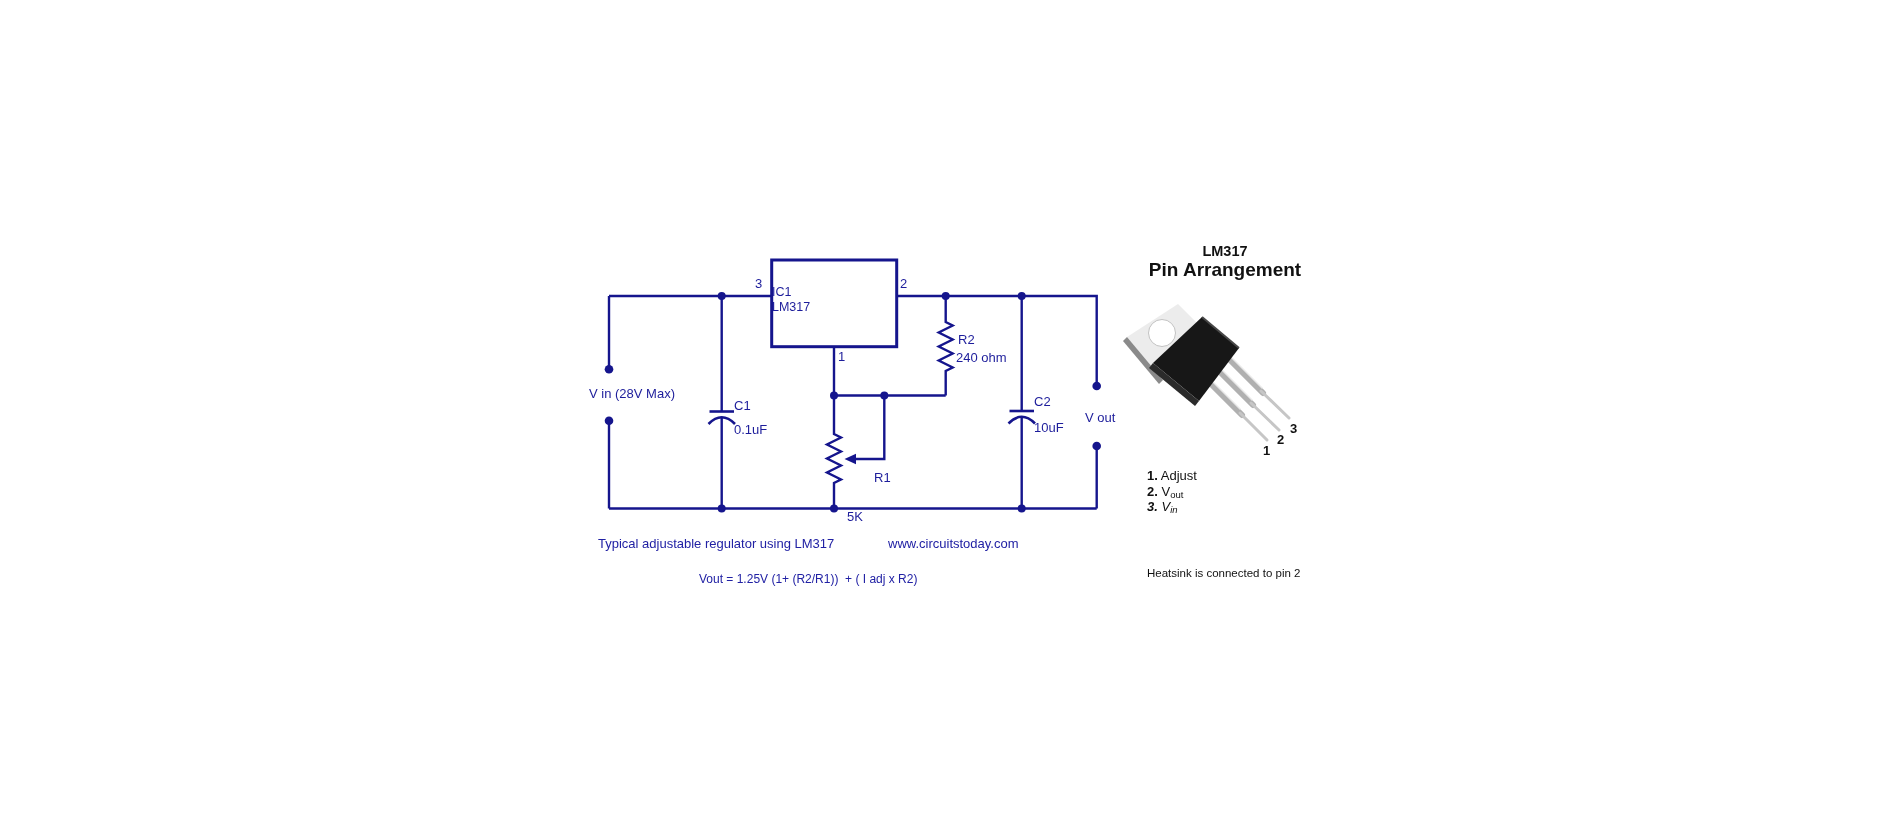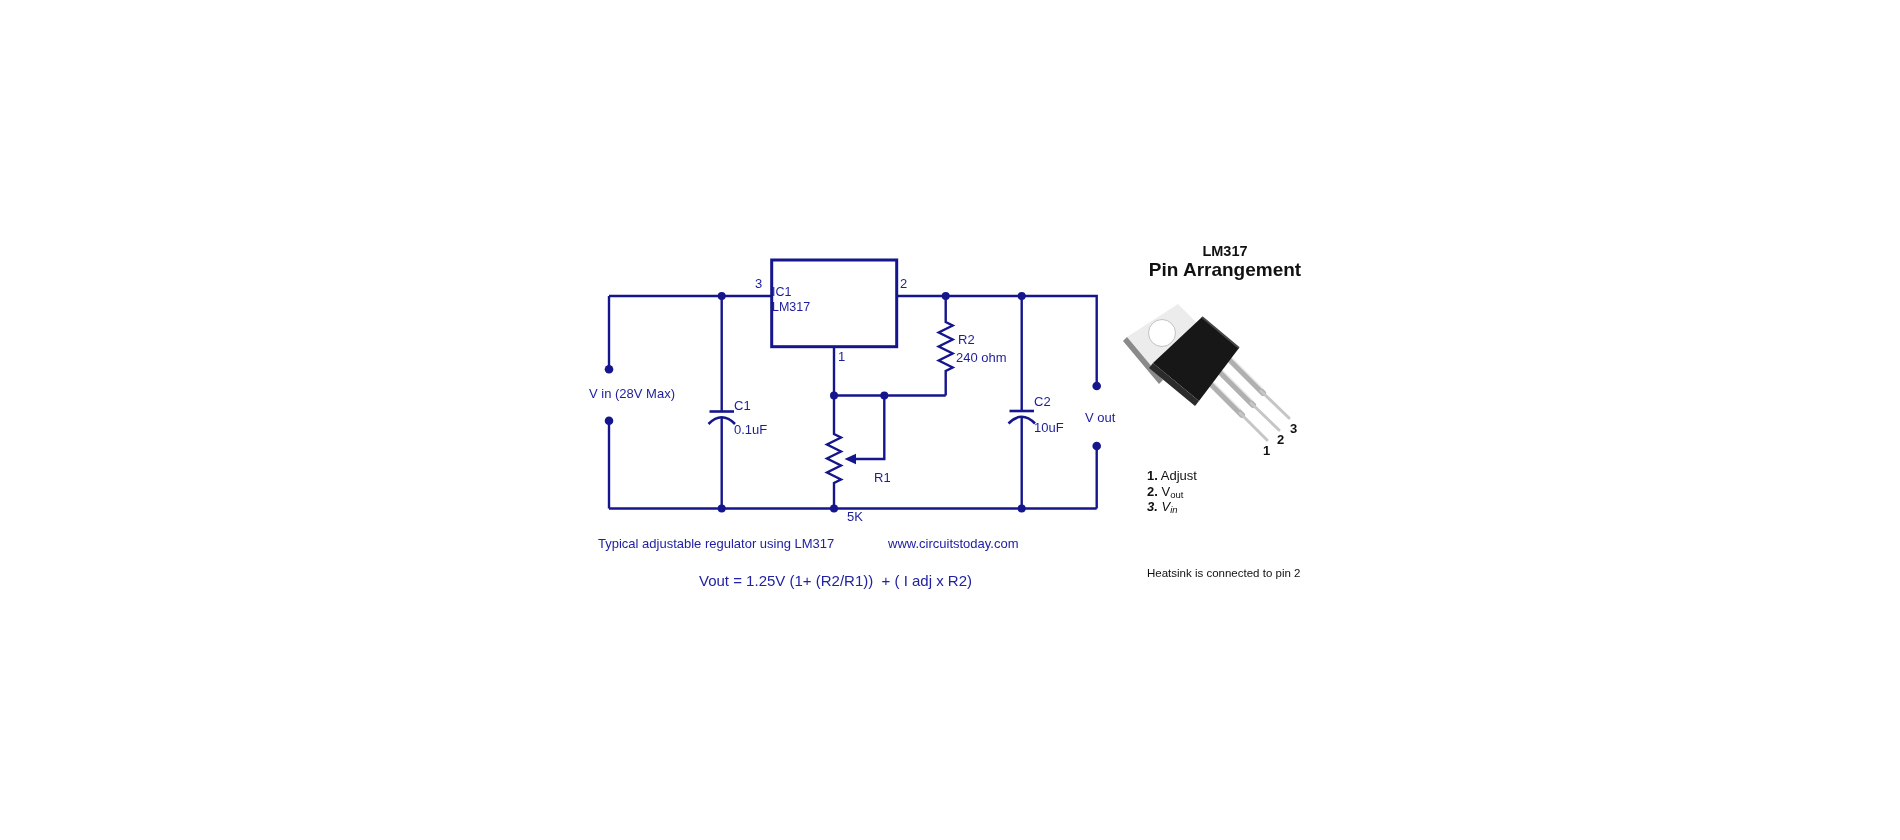--- a/index.html
+++ b/index.html
@@ -11,21 +11,21 @@
   
   .slbl{
     position:absolute;color:#1D1D9B;font-size:13px;line-height:13px;
     white-space:nowrap;
   }
   .ic-text{
     position:absolute;left:772px;top:285px;width:125px;text-align:left;
     color:#1D1D9B;font-size:12.5px;line-height:14.5px;
   }
   .caption-row{position:absolute;color:#2121A4;font-size:13px;white-space:nowrap;}
-  .formula{position:absolute;color:#2121A4;font-size:15px;white-space:pre;}
+  .formula{position:absolute;color:#2121A4;font-size:12px;white-space:pre;}
   
   .panel-title{
     position:absolute;left:1117px;top:243px;width:216px;text-align:center;color:#111111;
   }
   .panel-title .t1{font-size:14.5px;font-weight:bold;line-height:17px;}
   .panel-title .t2{font-size:19px;font-weight:bold;line-height:20px;}
   .pkg-num{position:absolute;color:#111111;font-size:13px;font-weight:bold;line-height:13px;}
   .pin-row{position:absolute;left:1147px;color:#111111;font-size:13px;line-height:14px;white-space:nowrap;}
   .pin-row .num{font-weight:bold;}
   .pin-row .sub{font-size:9.5px;position:relative;top:2px;}

